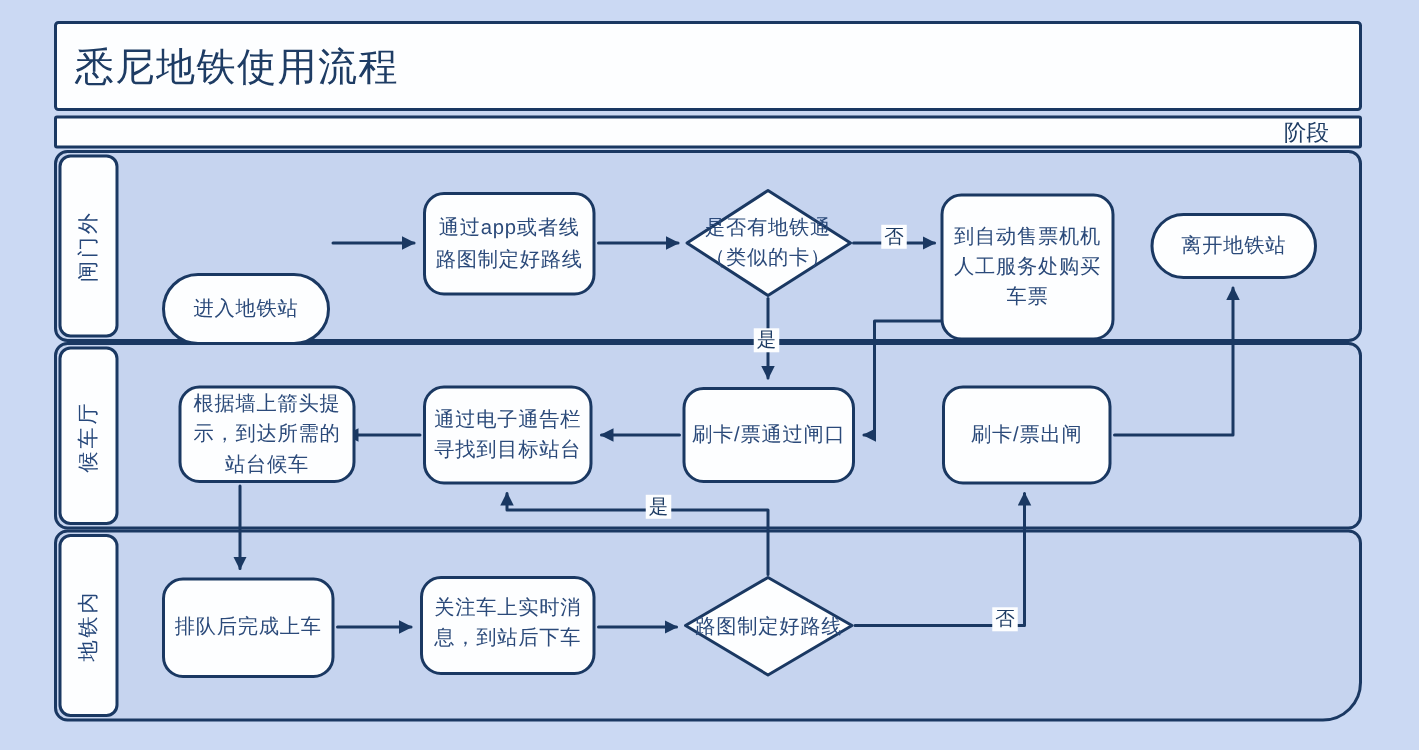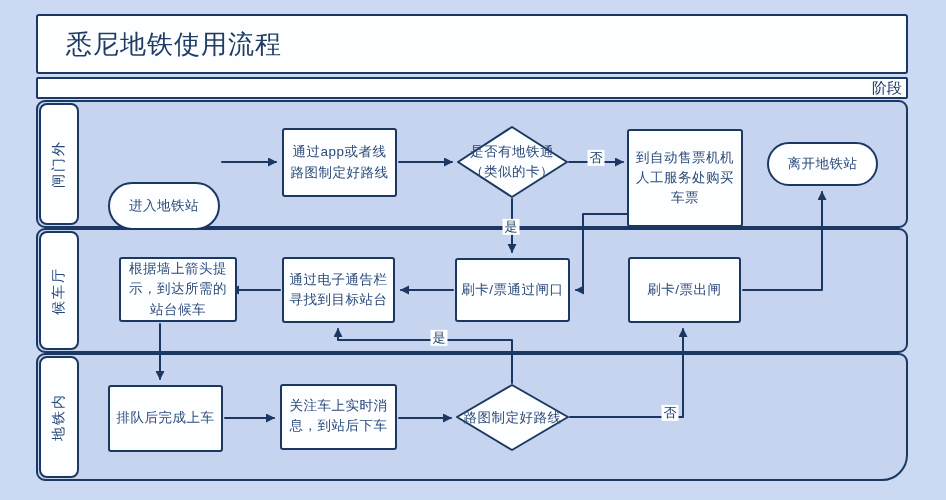--- a/index.html
+++ b/index.html
@@ -10,29 +10,29 @@
     color:#26477a;
     position:relative;
     overflow:hidden;
   }
   .abs{position:absolute;box-sizing:border-box;}
 
   
   .title-box{
     left:36px;top:14px;width:872px;height:60px;
     background:#fdfeff;border:2px solid #1a3862;border-radius:3px;
-    display:flex;align-items:center;padding-left:28px;
+    display:flex;align-items:center;padding-left:12px;
     font-family:"Liberation Serif","DejaVu Serif",serif;
     font-size:26px;color:#1e3c64;letter-spacing:1px;
   }
   .stage-band{
     left:36px;top:77px;width:872px;height:22px;
     background:#fdfeff;border:2px solid #1a3862;border-radius:2px;
     display:flex;align-items:center;justify-content:flex-end;
-    padding-right:4px;
+    padding-right:20px;
     font-family:"Liberation Serif","DejaVu Serif",serif;
     font-size:15px;color:#1e3c64;
   }
   .lane{
     left:36px;width:872px;
     background:#c6d4ef;border:2px solid #1a3862;border-radius:9px;
   }
   .lane1{top:100px;height:128px;}
   .lane2{top:228px;height:125px;}
   .lane3{top:353px;height:128px;border-bottom-right-radius:26px;}
@@ -41,21 +41,21 @@
     background:#fdfeff;border:2px solid #1a3862;border-radius:8px;
     display:flex;align-items:center;justify-content:center;
   }
   .lane-label-text{
     transform:rotate(-90deg);white-space:nowrap;
     font-size:14px;letter-spacing:2px;color:#26477a;
   }
 
   
   .node{
-    background:#fdfeff;border:2px solid #1a3862;border-radius:3px;
+    background:#fdfeff;border:2px solid #1a3862;border-radius:14px;
     display:flex;align-items:center;justify-content:center;
     text-align:center;font-size:13.5px;line-height:1.5;
     white-space:pre-line;letter-spacing:0.5px;
     color:#2b4a7a;z-index:3;
   }
   .stadium{border-radius:24px;}
   .diamond-text{
     background:transparent;border:none;z-index:4;
     display:flex;align-items:center;justify-content:center;
     text-align:left;font-size:13.5px;line-height:1.45;

